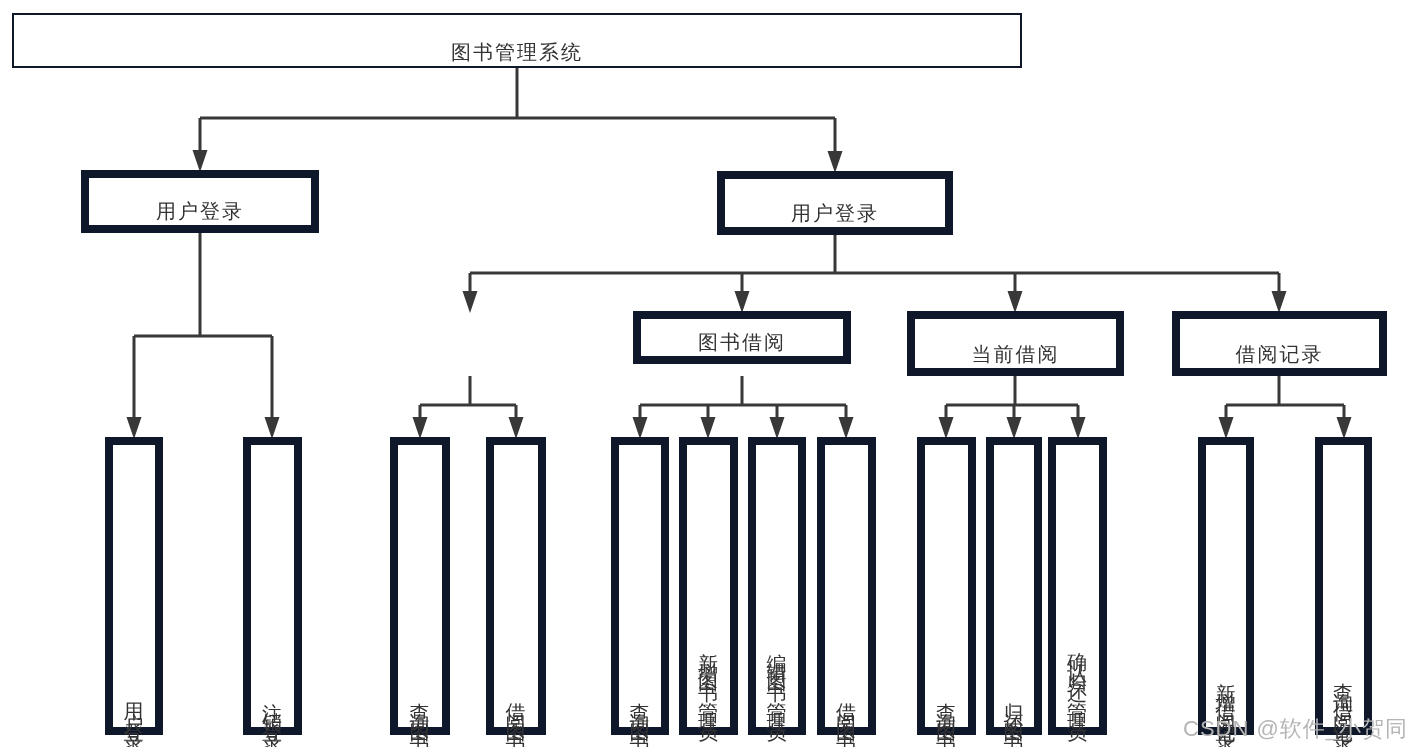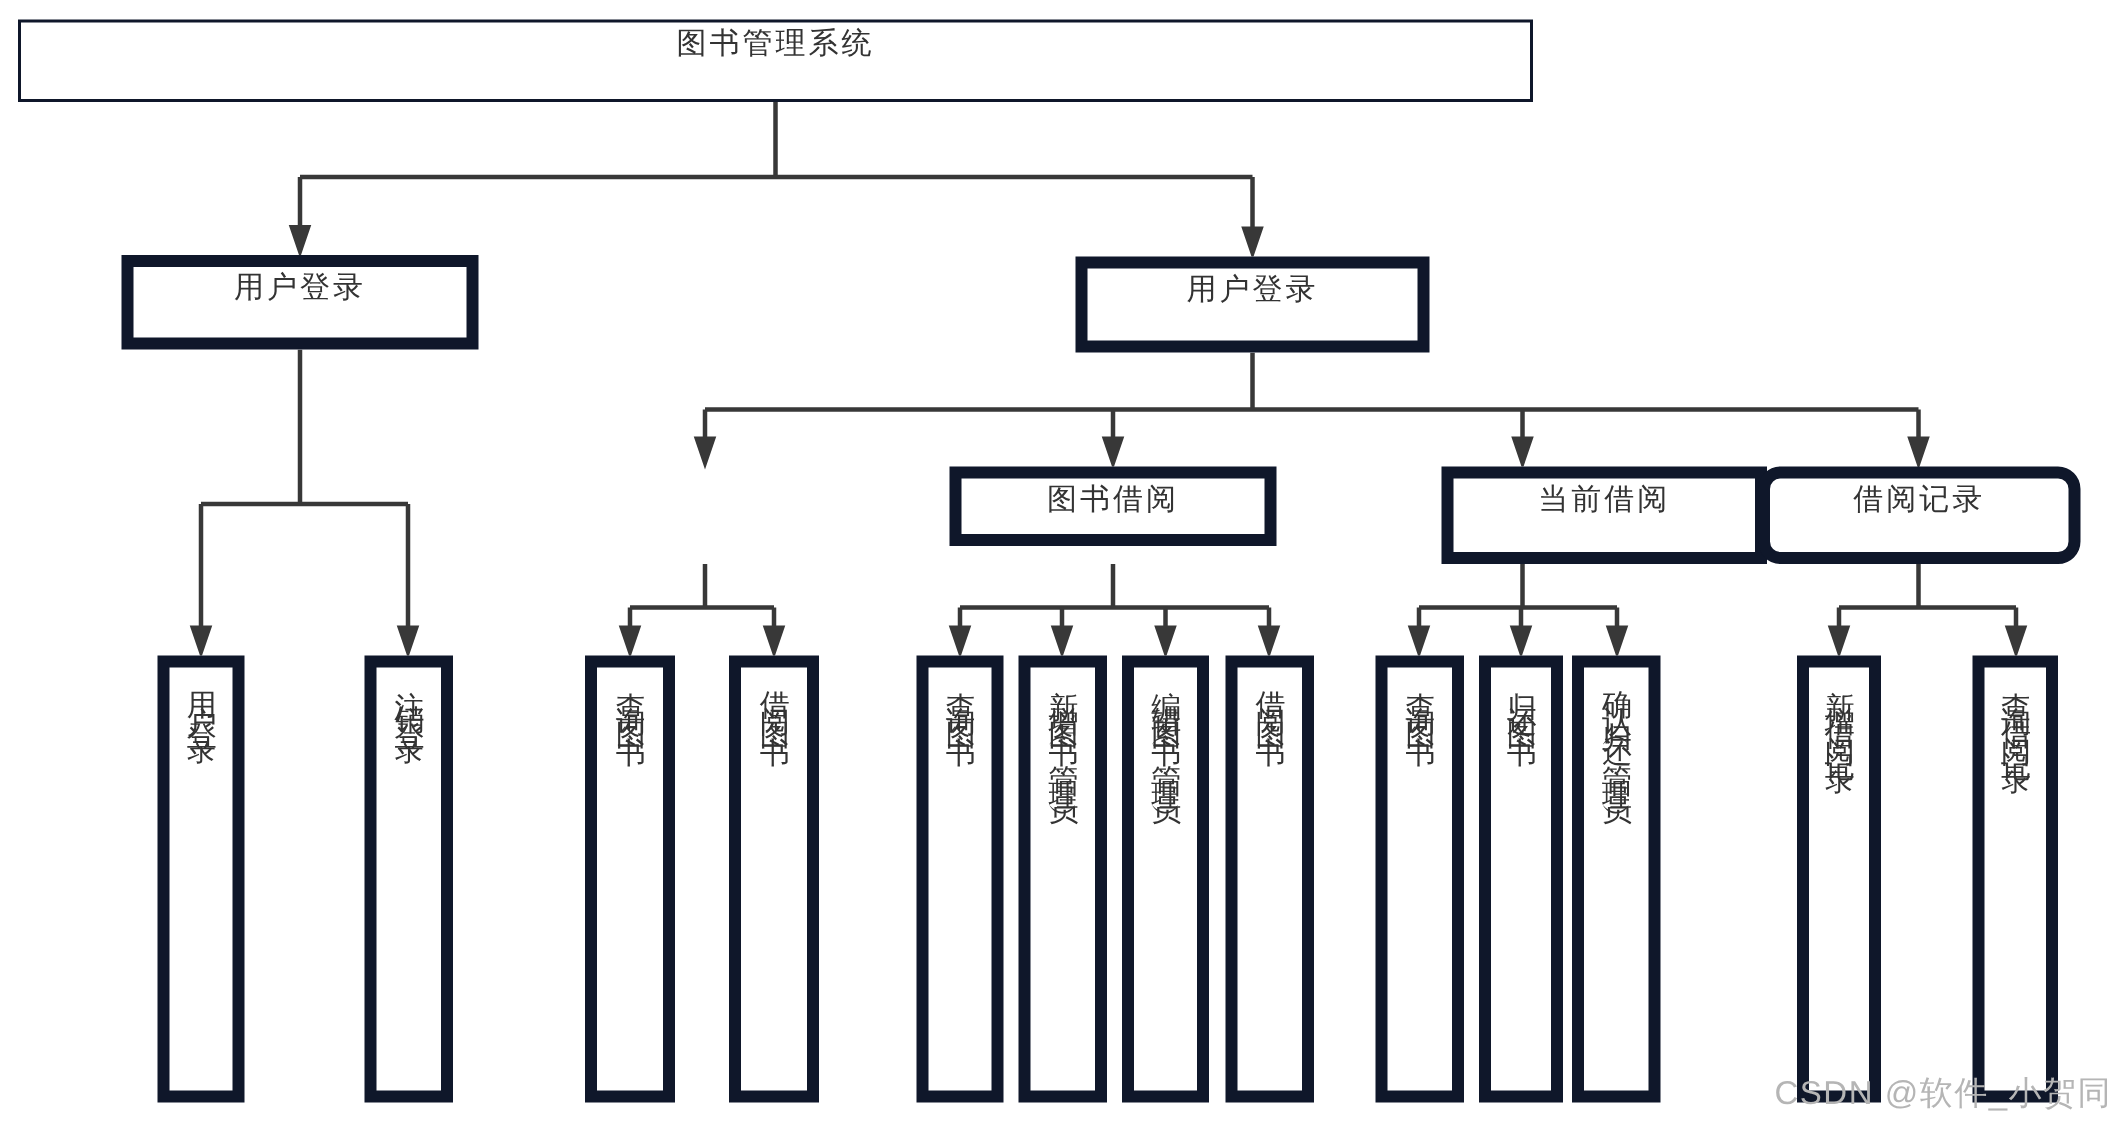--- a/index.html
+++ b/index.html
@@ -16,21 +16,21 @@
     position: absolute;
     left: 0; top: 0;
     z-index: 0;
   }
   .box {
     position: absolute;
     box-sizing: border-box;
     border: 8px solid #0f172a;
     background: #ffffff;
     display: flex;
-    align-items: flex-start;
+    align-items: flex-end;
     justify-content: center;
     font-size: 20px;
     letter-spacing: 2px;
     z-index: 1;
     white-space: nowrap;
   }
   .box.root { border-width: 2px; }
   .box.leaf span {
     writing-mode: vertical-rl;
     letter-spacing: 10px;
@@ -90,24 +90,24 @@
   <div class="box" style="left:81px; top:170px; width:238px; height:63px;">
     <span>用户登录</span>
   </div>
   <div class="box" style="left:717px; top:171px; width:236px; height:64px;">
     <span>用户登录</span>
   </div>
 
   <div class="box" style="left:633px; top:311px; width:218px; height:53px;">
     <span>图书借阅</span>
   </div>
-  <div class="box" style="left:961px; top:311px; width:217px; height:65px;">
+  <div class="box" style="left:907px; top:311px; width:217px; height:65px;">
     <span>当前借阅</span>
   </div>
-  <div class="box" style="left:1172px; top:311px; width:215px; height:65px;border-radius:15px;">
+  <div class="box" style="left:1172px; top:311px; width:215px; height:65px;">
     <span>借阅记录</span>
   </div>
 
   <div class="box leaf" style="left:105px; top:437px; width:58px; height:298px;">
     <span>用户登录</span>
   </div>
   <div class="box leaf" style="left:243px; top:437px; width:59px; height:298px;">
     <span>注销登录</span>
   </div>
 

